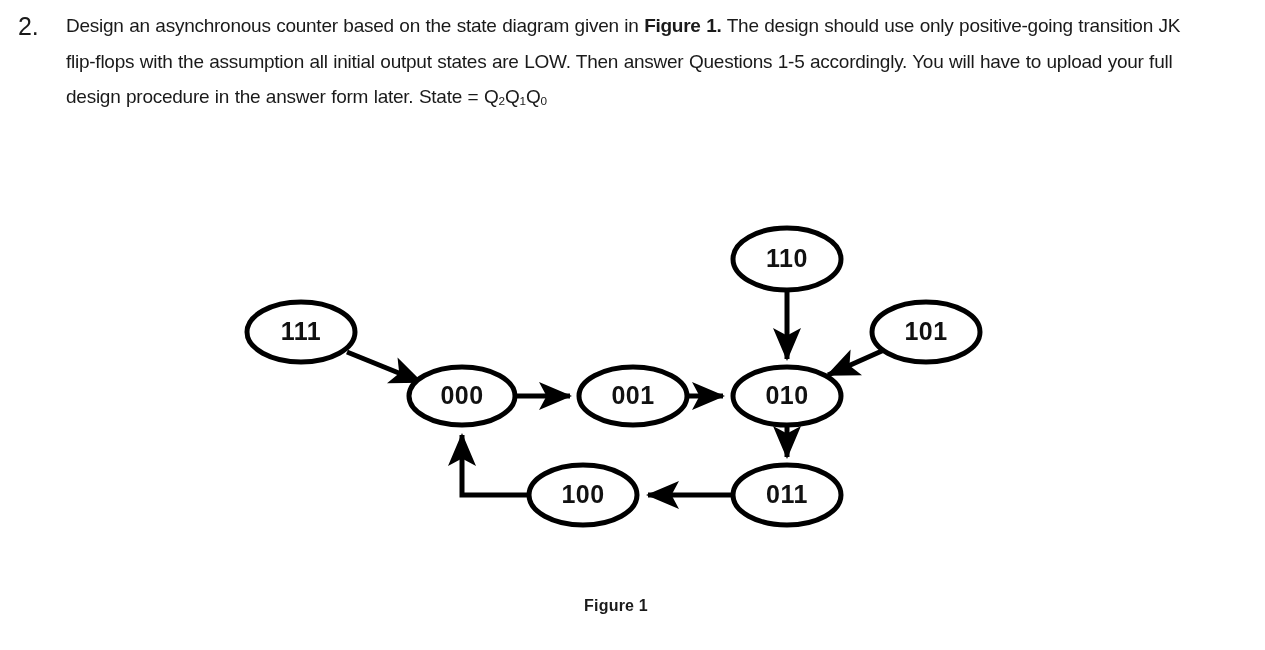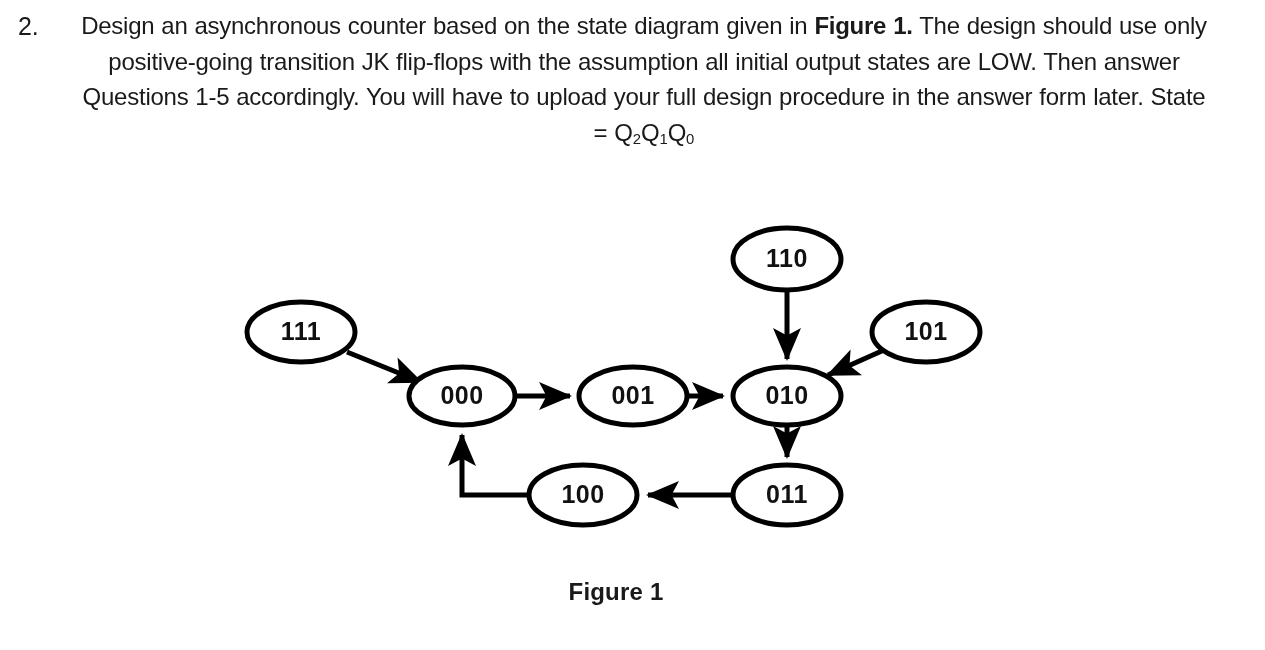--- a/index.html
+++ b/index.html
@@ -35,27 +35,26 @@
     font-size: 25px;
     line-height: 36px;
     font-weight: 400;
     letter-spacing: -0.2px;
   }
   .q-body {
     position: absolute;
     left: 66px;
     top: 6px;
     width: 1140px;
-    font-size: 24px;
+    font-size: 19px;
     line-height: 35.5px;
     font-weight: 400;
     letter-spacing: -0.25px;
     word-spacing: 0.5px;
-    text-align: center;
-    margin-left: 8px;
+    text-align: left;
   }
   .q-body b { font-weight: 700; }
   .q-body sub {
     font-size: 0.62em;
     vertical-align: -0.18em;
     letter-spacing: 0;
   }
 
   
   .diagram {
@@ -73,24 +72,24 @@
     font-size: 25px;
     font-weight: 700;
     fill: #111111;
     text-anchor: middle;
     dominant-baseline: middle;
     letter-spacing: 0.5px;
   }
   .fig-caption {
     position: absolute;
     left: 0px;
-    top: 418px;
+    top: 437px;
     width: 1232px;
     text-align: center;
-    font-size: 24px;
+    font-size: 16px;
     font-weight: 700;
     letter-spacing: 0.2px;
   }
   
   .top-artifact {
     position: absolute;
     left: 0;
     top: 0;
     width: 1265px;
     height: 5px;

